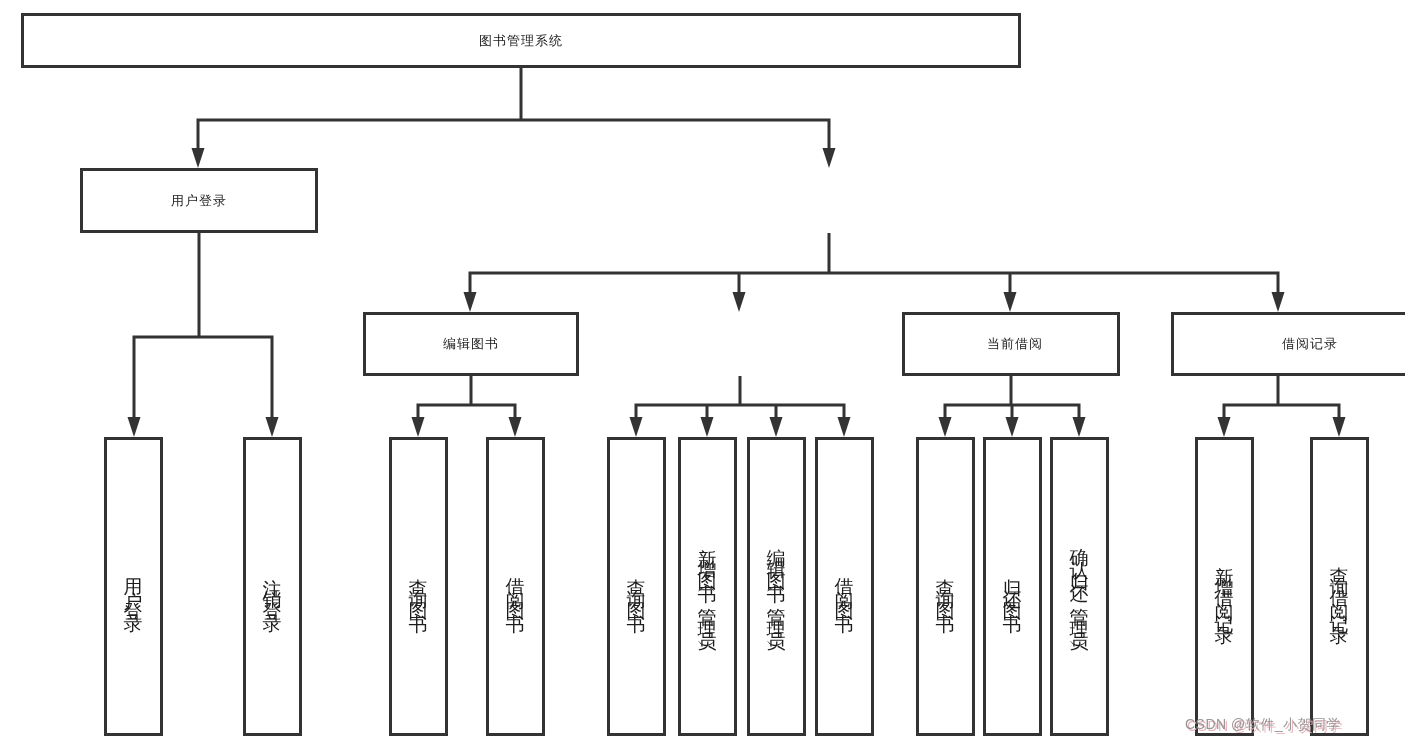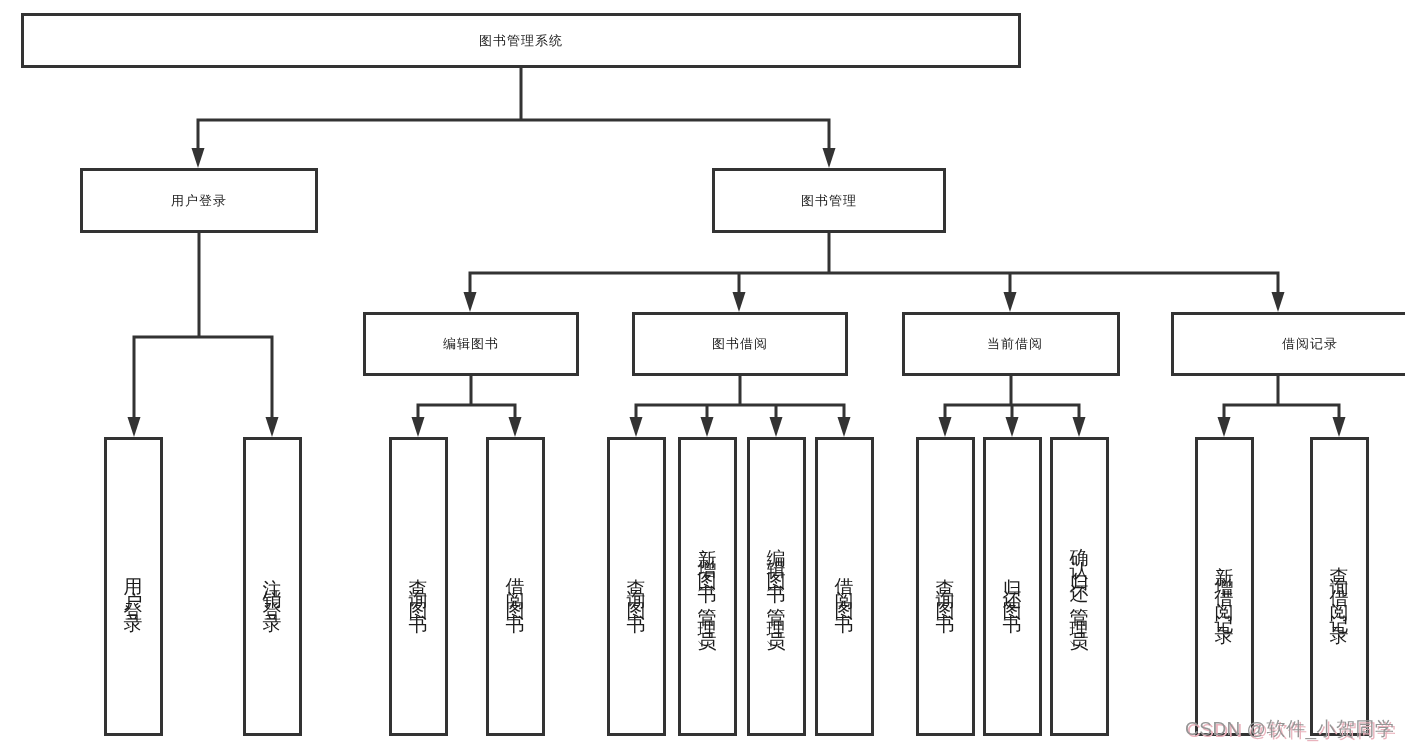--- a/index.html
+++ b/index.html
@@ -38,21 +38,21 @@
     font-size:19px;
   }
   .leaf span{
     writing-mode:vertical-rl;
     letter-spacing:12px;
     line-height:1;
     white-space:nowrap;
   }
   .watermark{
     position:absolute;
-    font-size:19px;
+    font-size:14px;
     color:var(--watermark-gray);
     text-shadow:2px 2px 0 var(--watermark-pink);
     letter-spacing:0.5px;
     white-space:nowrap;
   }
 </style>
 </head>
 <body>
 
 <div class="canvas">
@@ -107,29 +107,23 @@
     </g>
   </svg>
 
   <div class="node" style="left:21px;top:13px;width:1000px;height:55px;">
     <span>图书管理系统</span>
   </div>
 
   <div class="node" style="left:80px;top:168px;width:238px;height:65px;">
     <span>用户登录</span>
   </div>
-  <div class="node" style="left:712px;top:168px;width:234px;height:65px;">
-    <span>图书管理</span>
-  </div>
 
   <div class="node" style="left:363px;top:312px;width:216px;height:64px;">
     <span>编辑图书</span>
-  </div>
-  <div class="node" style="left:632px;top:312px;width:216px;height:64px;">
-    <span>图书借阅</span>
   </div>
   <div class="node" style="left:902px;top:312px;width:218px;height:64px;padding-left:8px;">
     <span>当前借阅</span>
   </div>
   <div class="node" style="left:1171px;top:312px;width:238px;height:64px;padding-left:40px;">
     <span>借阅记录</span>
   </div>
 
   <div class="leaf" style="left:104px;top:437px;width:59px;height:299px;">
     <span>用户登录</span>

